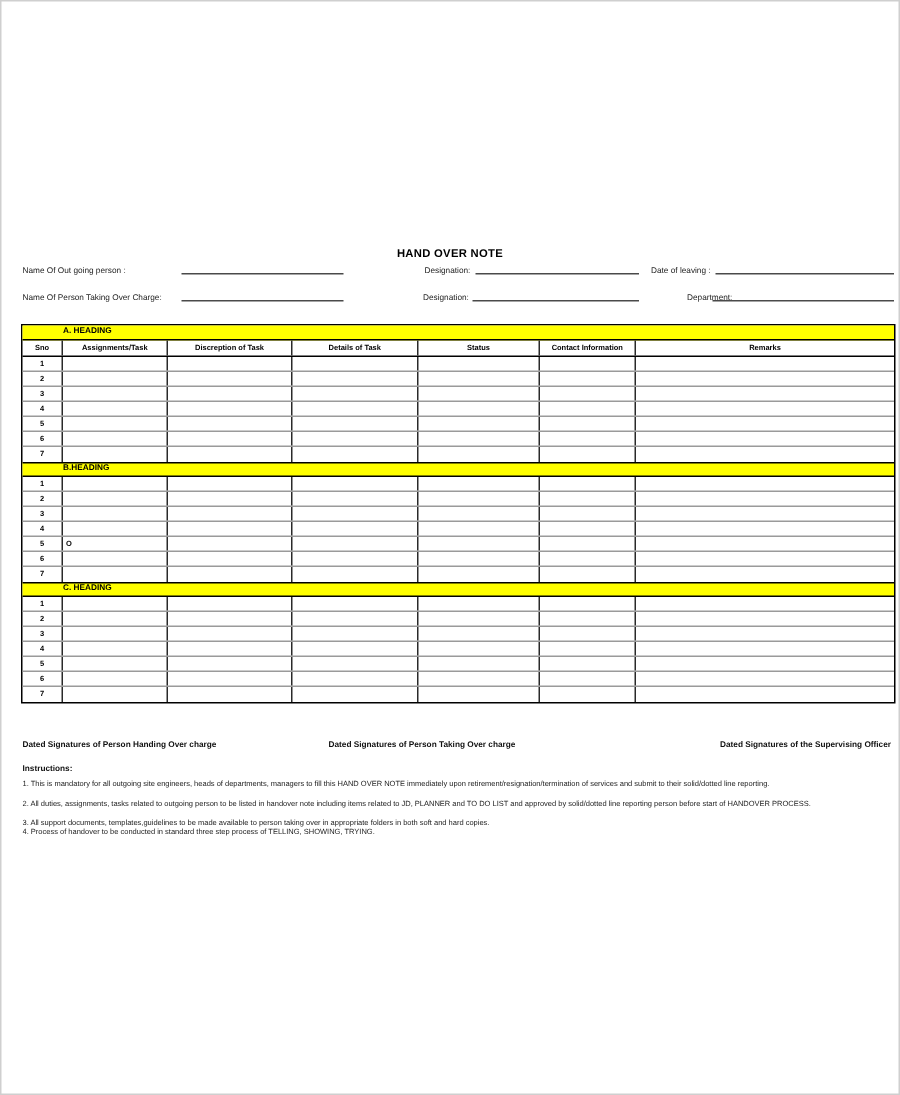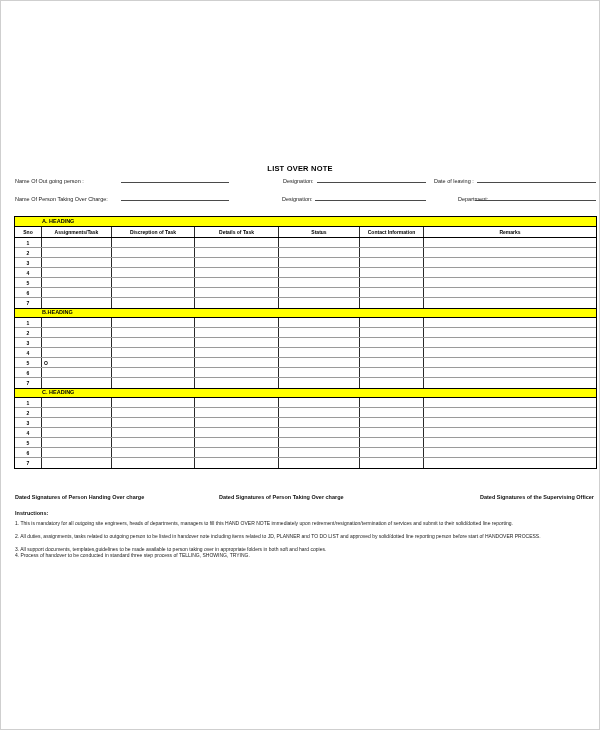--- a/index.html
+++ b/index.html
@@ -62,21 +62,21 @@
   .instr{position:absolute;left:14px;top:519px;right:2px;overflow:hidden;}
   .instr-item{font-size:5px;line-height:6px;margin-bottom:7px;white-space:nowrap;color:#1c1c1c;}
   .instr-item:nth-child(3){margin-bottom:0;}
   .instr-item:nth-child(4){margin-bottom:0;}
 </style>
 </head>
 <body>
 
 <div class="page">
 
-  <div class="title">LIST OVER NOTE</div>
+  <div class="title">HAND OVER NOTE</div>
 
   <span class="flabel l-outgoing">Name Of Out going person :</span>
   <span class="fline u-1"></span>
   <span class="flabel l-desig1">Designation:</span>
   <span class="fline u-2"></span>
   <span class="flabel l-dol">Date of leaving :</span>
   <span class="fline u-3"></span>
 
   <span class="flabel l-taking">Name Of Person Taking Over Charge:</span>
   <span class="fline u-4"></span>

